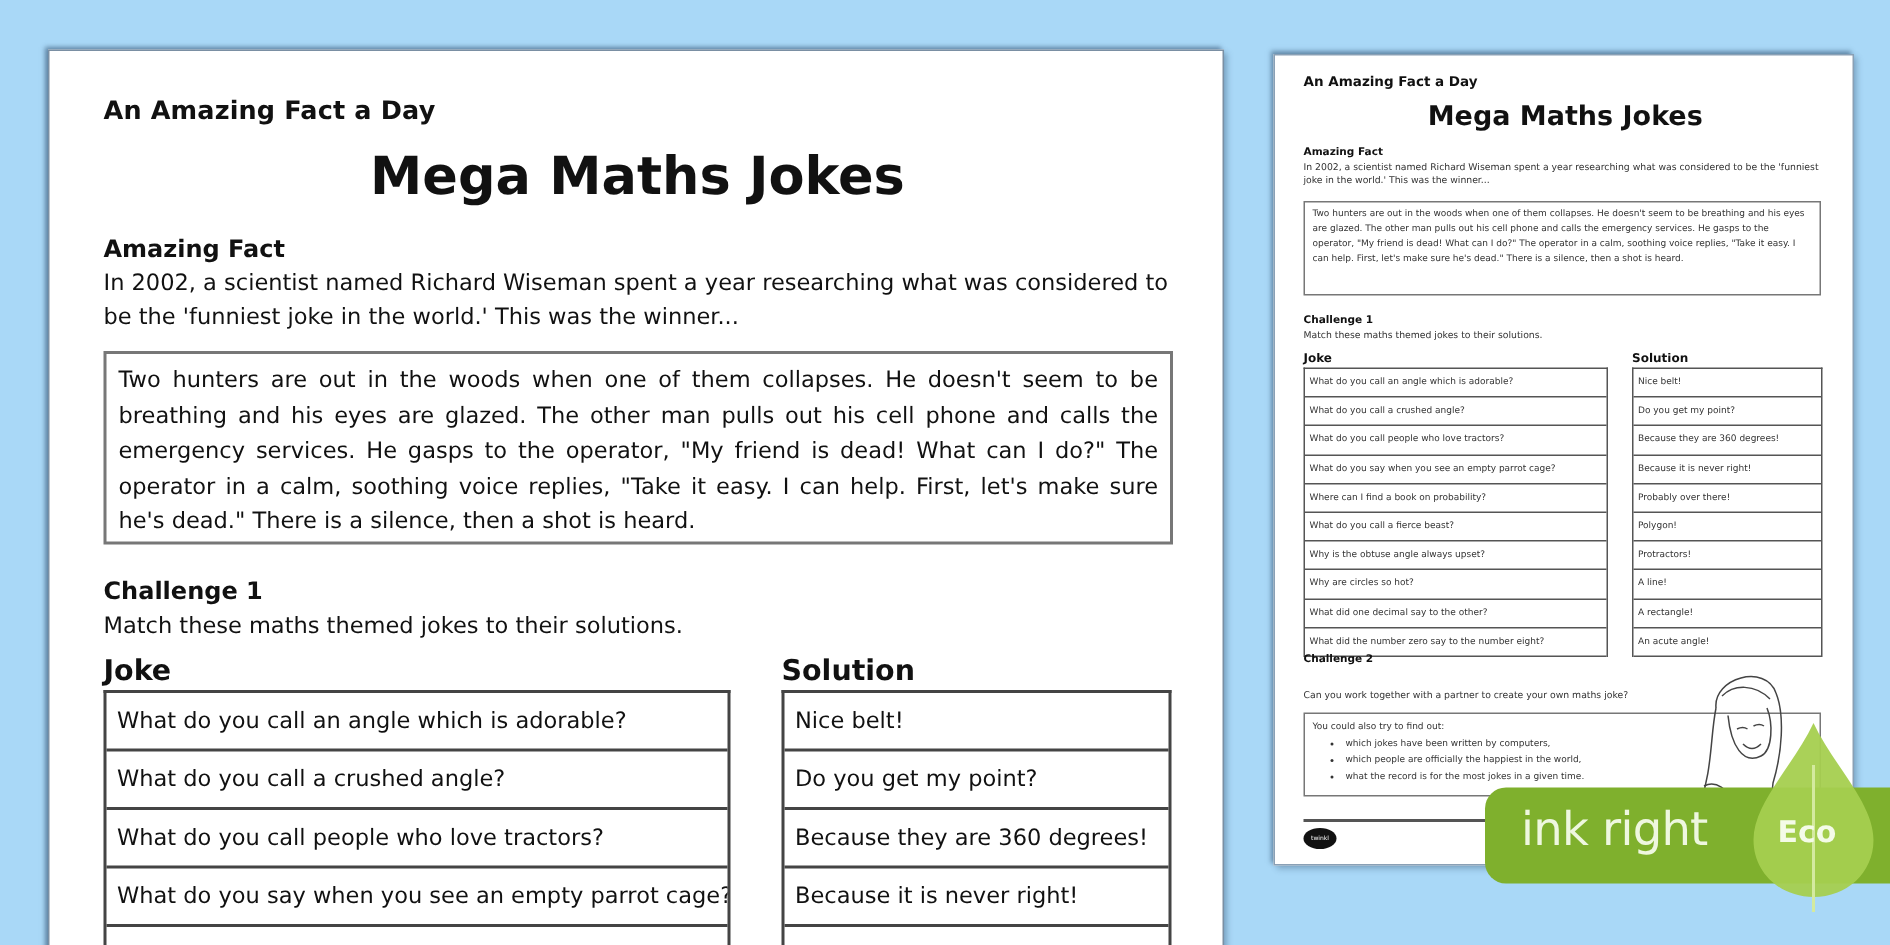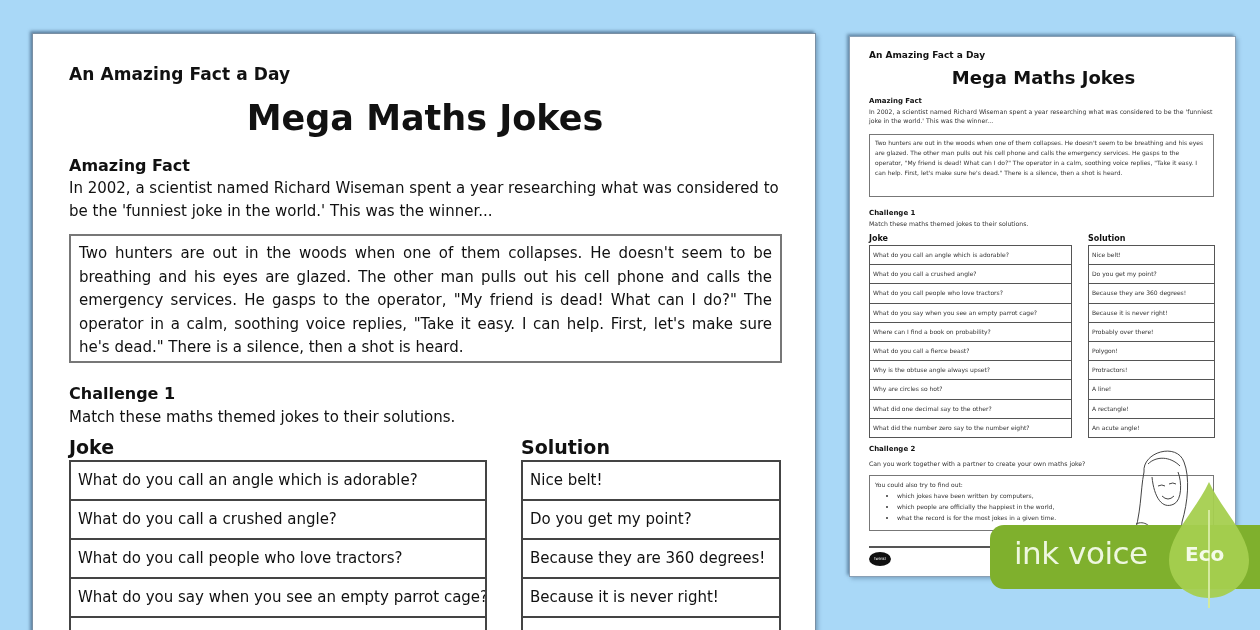--- a/index.html
+++ b/index.html
@@ -117,21 +117,21 @@
     <div class="pt-row">Because they are 360 degrees!</div>
     <div class="pt-row">Because it is never right!</div>
     <div class="pt-row">Probably over there!</div>
     <div class="pt-row">Polygon!</div>
     <div class="pt-row">Protractors!</div>
     <div class="pt-row">A line!</div>
     <div class="pt-row">A rectangle!</div>
     <div class="pt-row">An acute angle!</div>
   </div>
 
-  <div class="pt-h" style="top:408px">Challenge 2</div>
+  <div class="pt-h" style="top:398px">Challenge 2</div>
   <div class="pt-p" style="top:422px">Can you work together with a partner to create your own maths joke?</div>
   <div class="pt-box2">
     <div>You could also try to find out:</div>
     <ul>
       <li>which jokes have been written by computers,</li>
       <li>which people are officially the happiest in the world,</li>
       <li>what the record is for the most jokes in a given time.</li>
     </ul>
   </div>
   <svg class="pt-girl" viewBox="0 0 80 110">
@@ -143,18 +143,18 @@
       <path d="M40 54 q6 6 12 0"></path>
       <path d="M26 22 C34 14, 48 14, 58 24"></path>
       <path d="M14 82 C22 78, 30 84, 34 94"></path>
     </g>
   </svg>
   <div class="pt-footer-line"></div>
   <div class="pt-logo">twinkl</div>
 </div>
 
 <div class="eco-bar"></div>
-<div class="eco-text">ink voice</div>
+<div class="eco-text">ink right</div>
 <svg class="eco-leaf" viewBox="0 0 84 130">
   <path d="M42 2 C55 30, 82 55, 82 80 C82 102, 64 118, 42 118 C20 118, 2 102, 2 80 C2 55, 29 30, 42 2 Z" fill="#a5cf4f" opacity="0.95"></path>
   <line x1="42" y1="30" x2="42" y2="128" stroke="#d4ea9f" stroke-width="2"></line>
 </svg>
 <div class="eco-label">Eco</div>
 
 </body></html>

